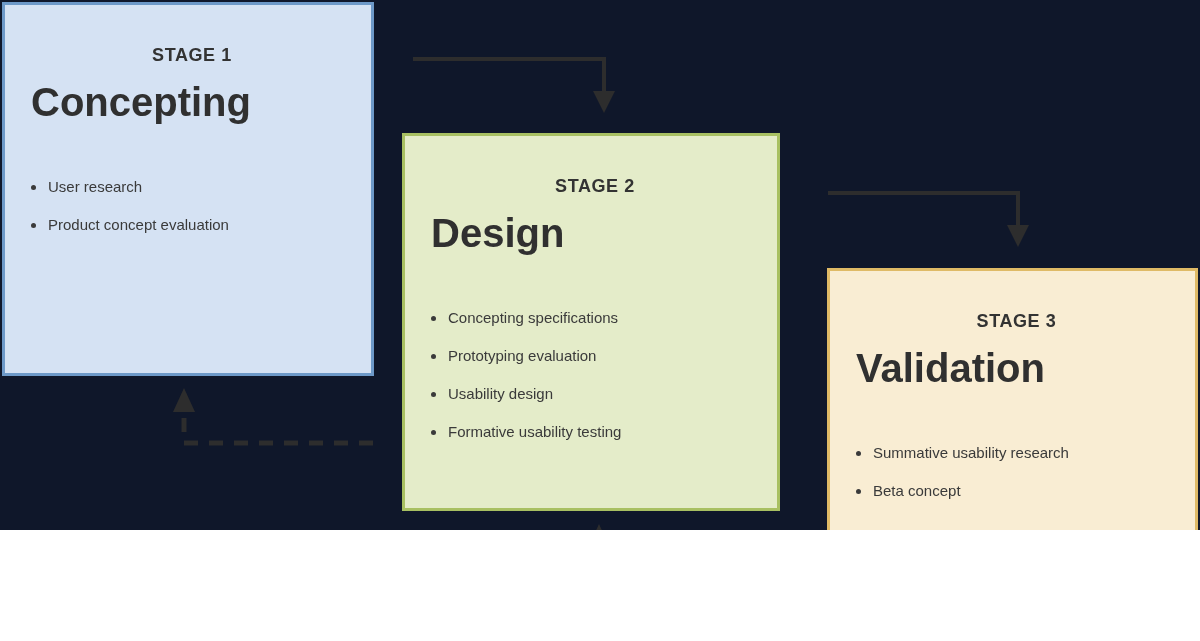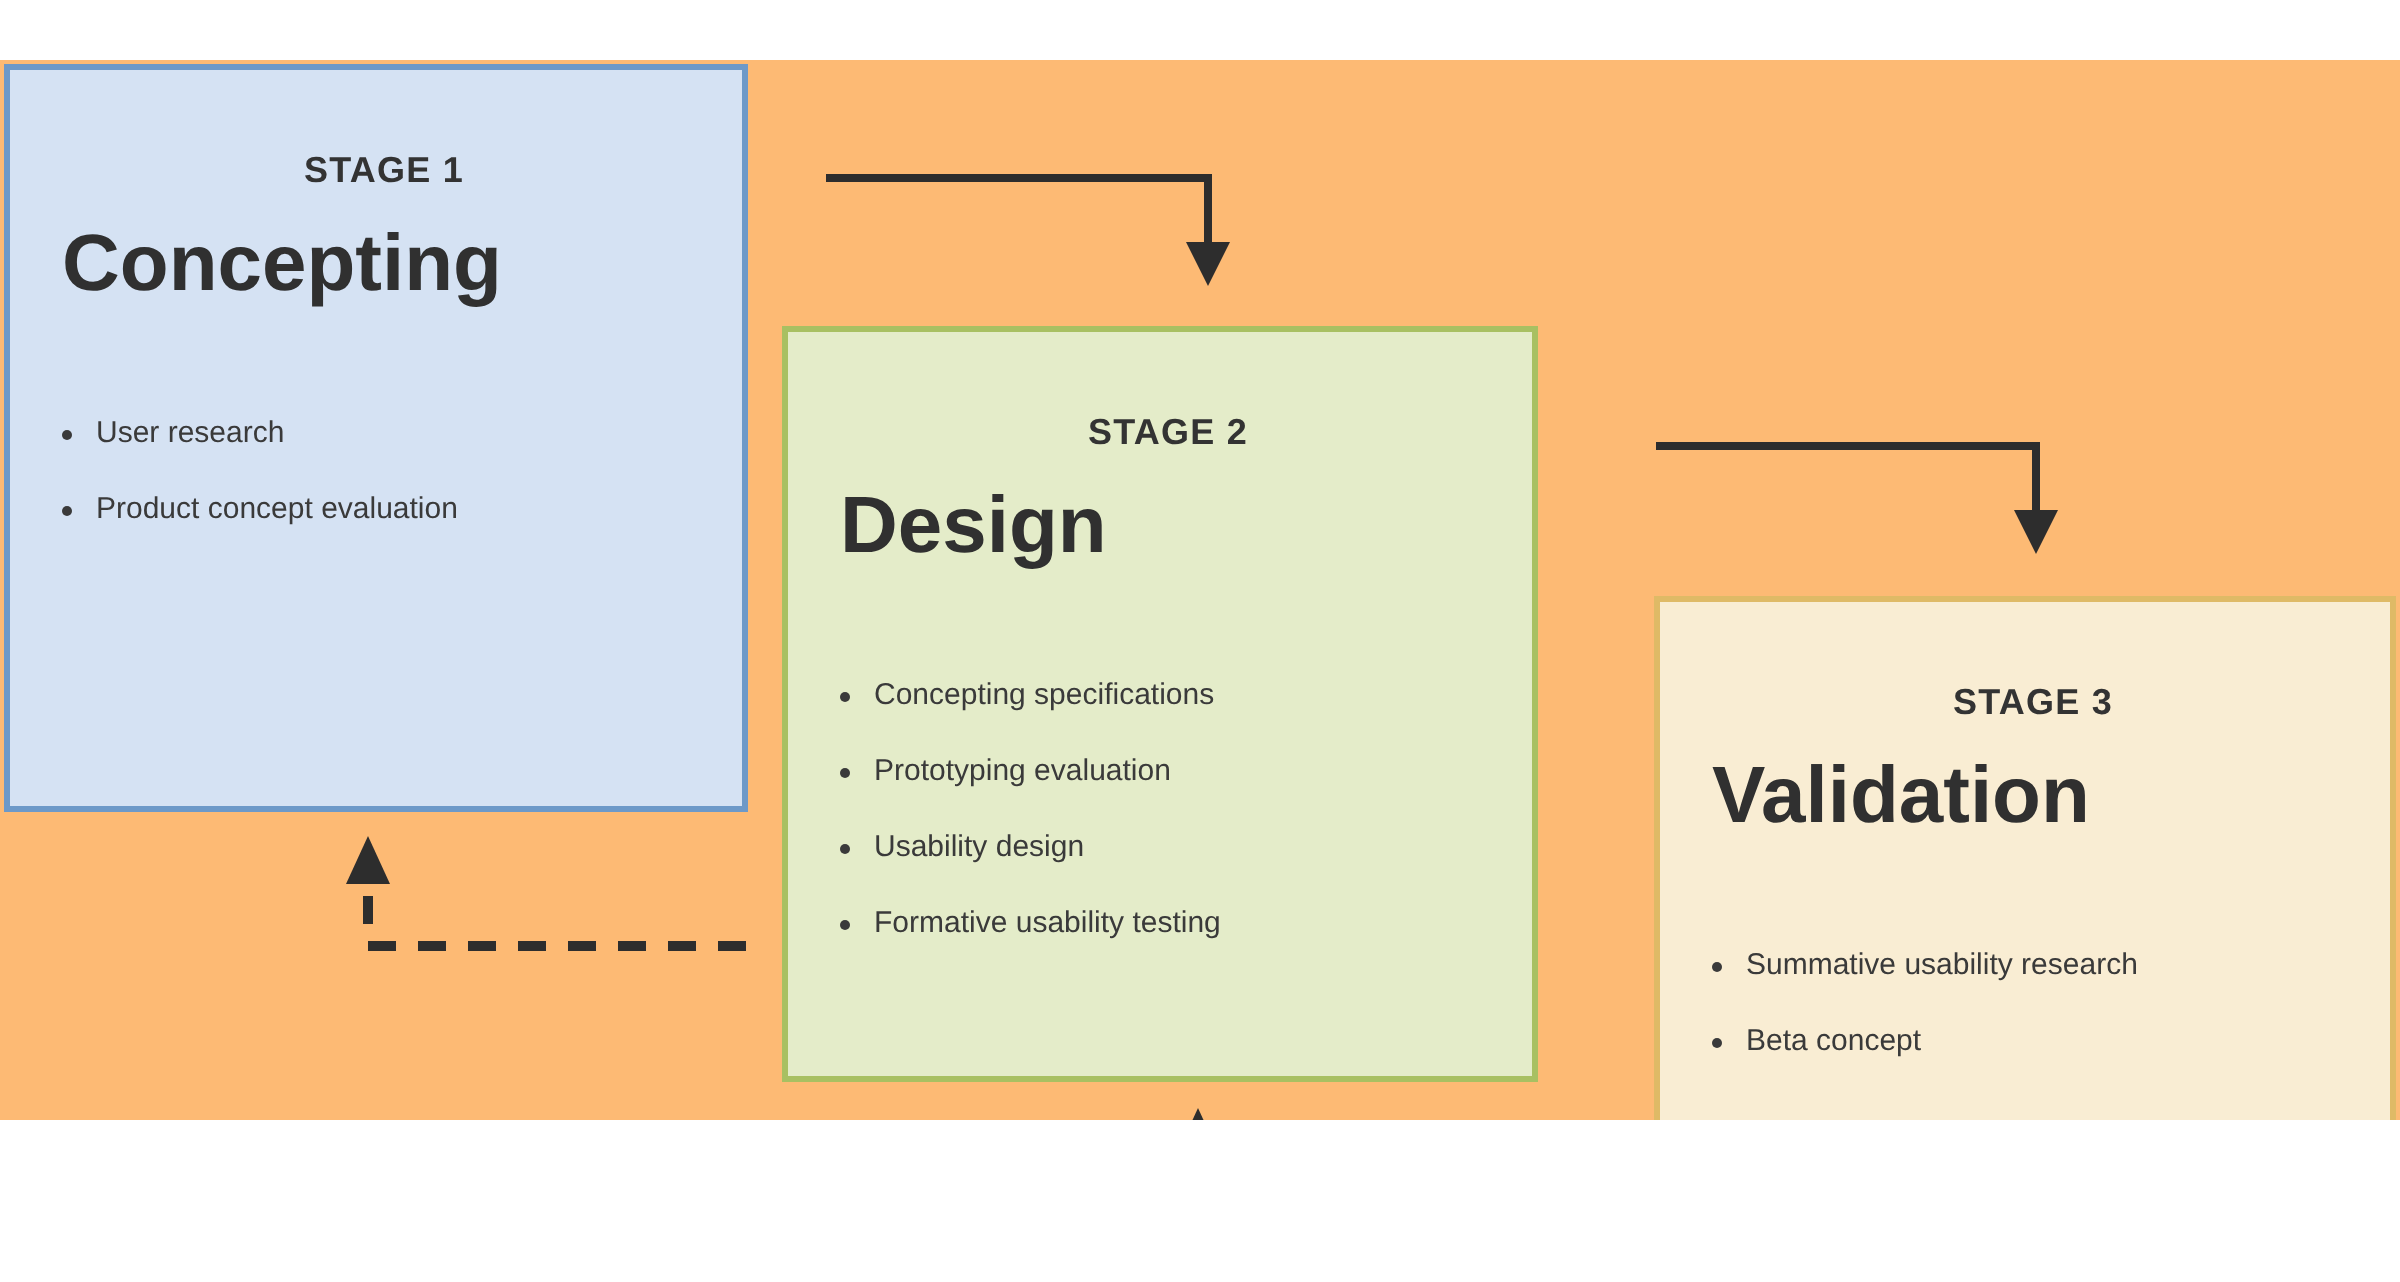--- a/index.html
+++ b/index.html
@@ -5,41 +5,40 @@
   html, body {
     margin: 0;
     padding: 0;
     background: #ffffff;
     font-family: "Liberation Sans", "DejaVu Sans", sans-serif;
   }
   .canvas {
     position: relative;
     width: 1200px;
     height: 530px;
-    background: #fdba74;
+    background: #0f172a;
     overflow: hidden;
-    margin-top: 30px;
   }
   .arrows-layer {
     position: absolute;
     left: 0;
     top: 0;
     width: 1200px;
     height: 641px;
     pointer-events: none;
   }
   .stage {
     position: absolute;
     box-sizing: border-box;
     border: 3px solid #888888;
     padding: 40px 18px 0 26px;
     color: #333333;
   }
   .stage-1 { left: 2px;   top: 2px;   width: 372px; height: 374px; }
-  .stage-2 { left: 391px; top: 133px; width: 378px; height: 378px; }
+  .stage-2 { left: 402px; top: 133px; width: 378px; height: 378px; }
   .stage-3 { left: 827px; top: 268px; width: 371px; height: 371px; }
   .stage-label {
     text-align: center;
     font-size: 18px;
     font-weight: bold;
     letter-spacing: 0.6px;
     color: #333333;
   }
   .stage-title {
     text-align: left;

